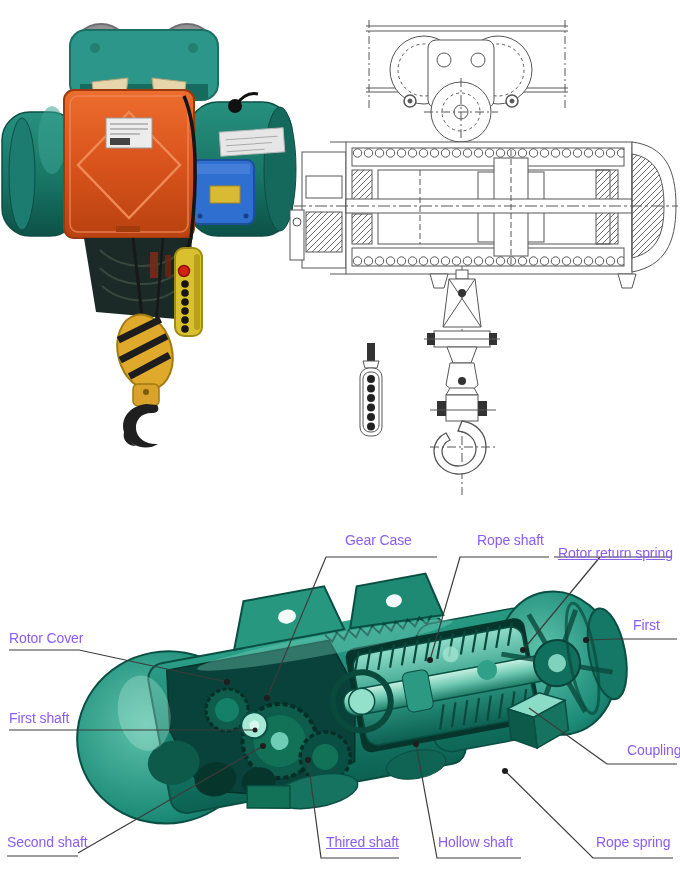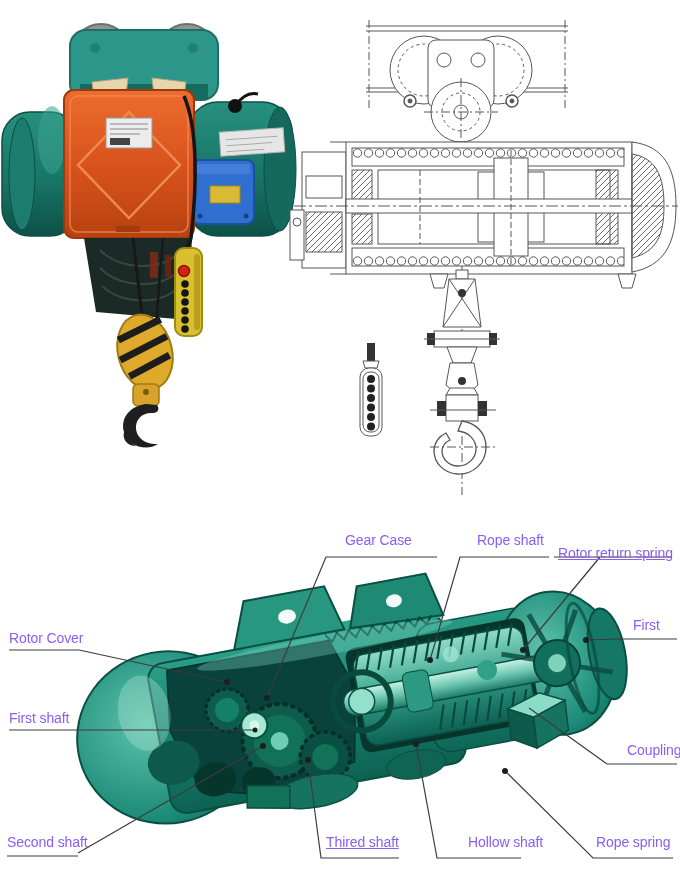--- a/index.html
+++ b/index.html
@@ -330,17 +330,17 @@
   <div>
     <div class="part-label" style="left:345px;top:533px;">Gear Case</div>
     <div class="part-label" style="left:477px;top:533px;">Rope shaft</div>
     <div class="part-label" style="left:558px;top:546px;text-decoration:underline;">Rotor return spring</div>
     <div class="part-label" style="left:9px;  top:631px;">Rotor Cover</div>
     <div class="part-label" style="left:633px;top:618px;">First</div>
     <div class="part-label" style="left:9px;  top:711px;">First shaft</div>
     <div class="part-label" style="left:616px;top:743px;margin-left:11px;">Coupling</div>
     <div class="part-label" style="left:7px;  top:835px;">Second shaft</div>
     <div class="part-label" style="left:326px;top:835px;text-decoration:underline;">Thired shaft</div>
-    <div class="part-label" style="left:468px;top:835px;text-align:right;">Hollow shaft</div>
+    <div class="part-label" style="left:438px;top:835px;text-align:right;">Hollow shaft</div>
     <div class="part-label" style="left:596px;top:835px;">Rope spring</div>
   </div>
 
 </div>
 
 </body></html>

